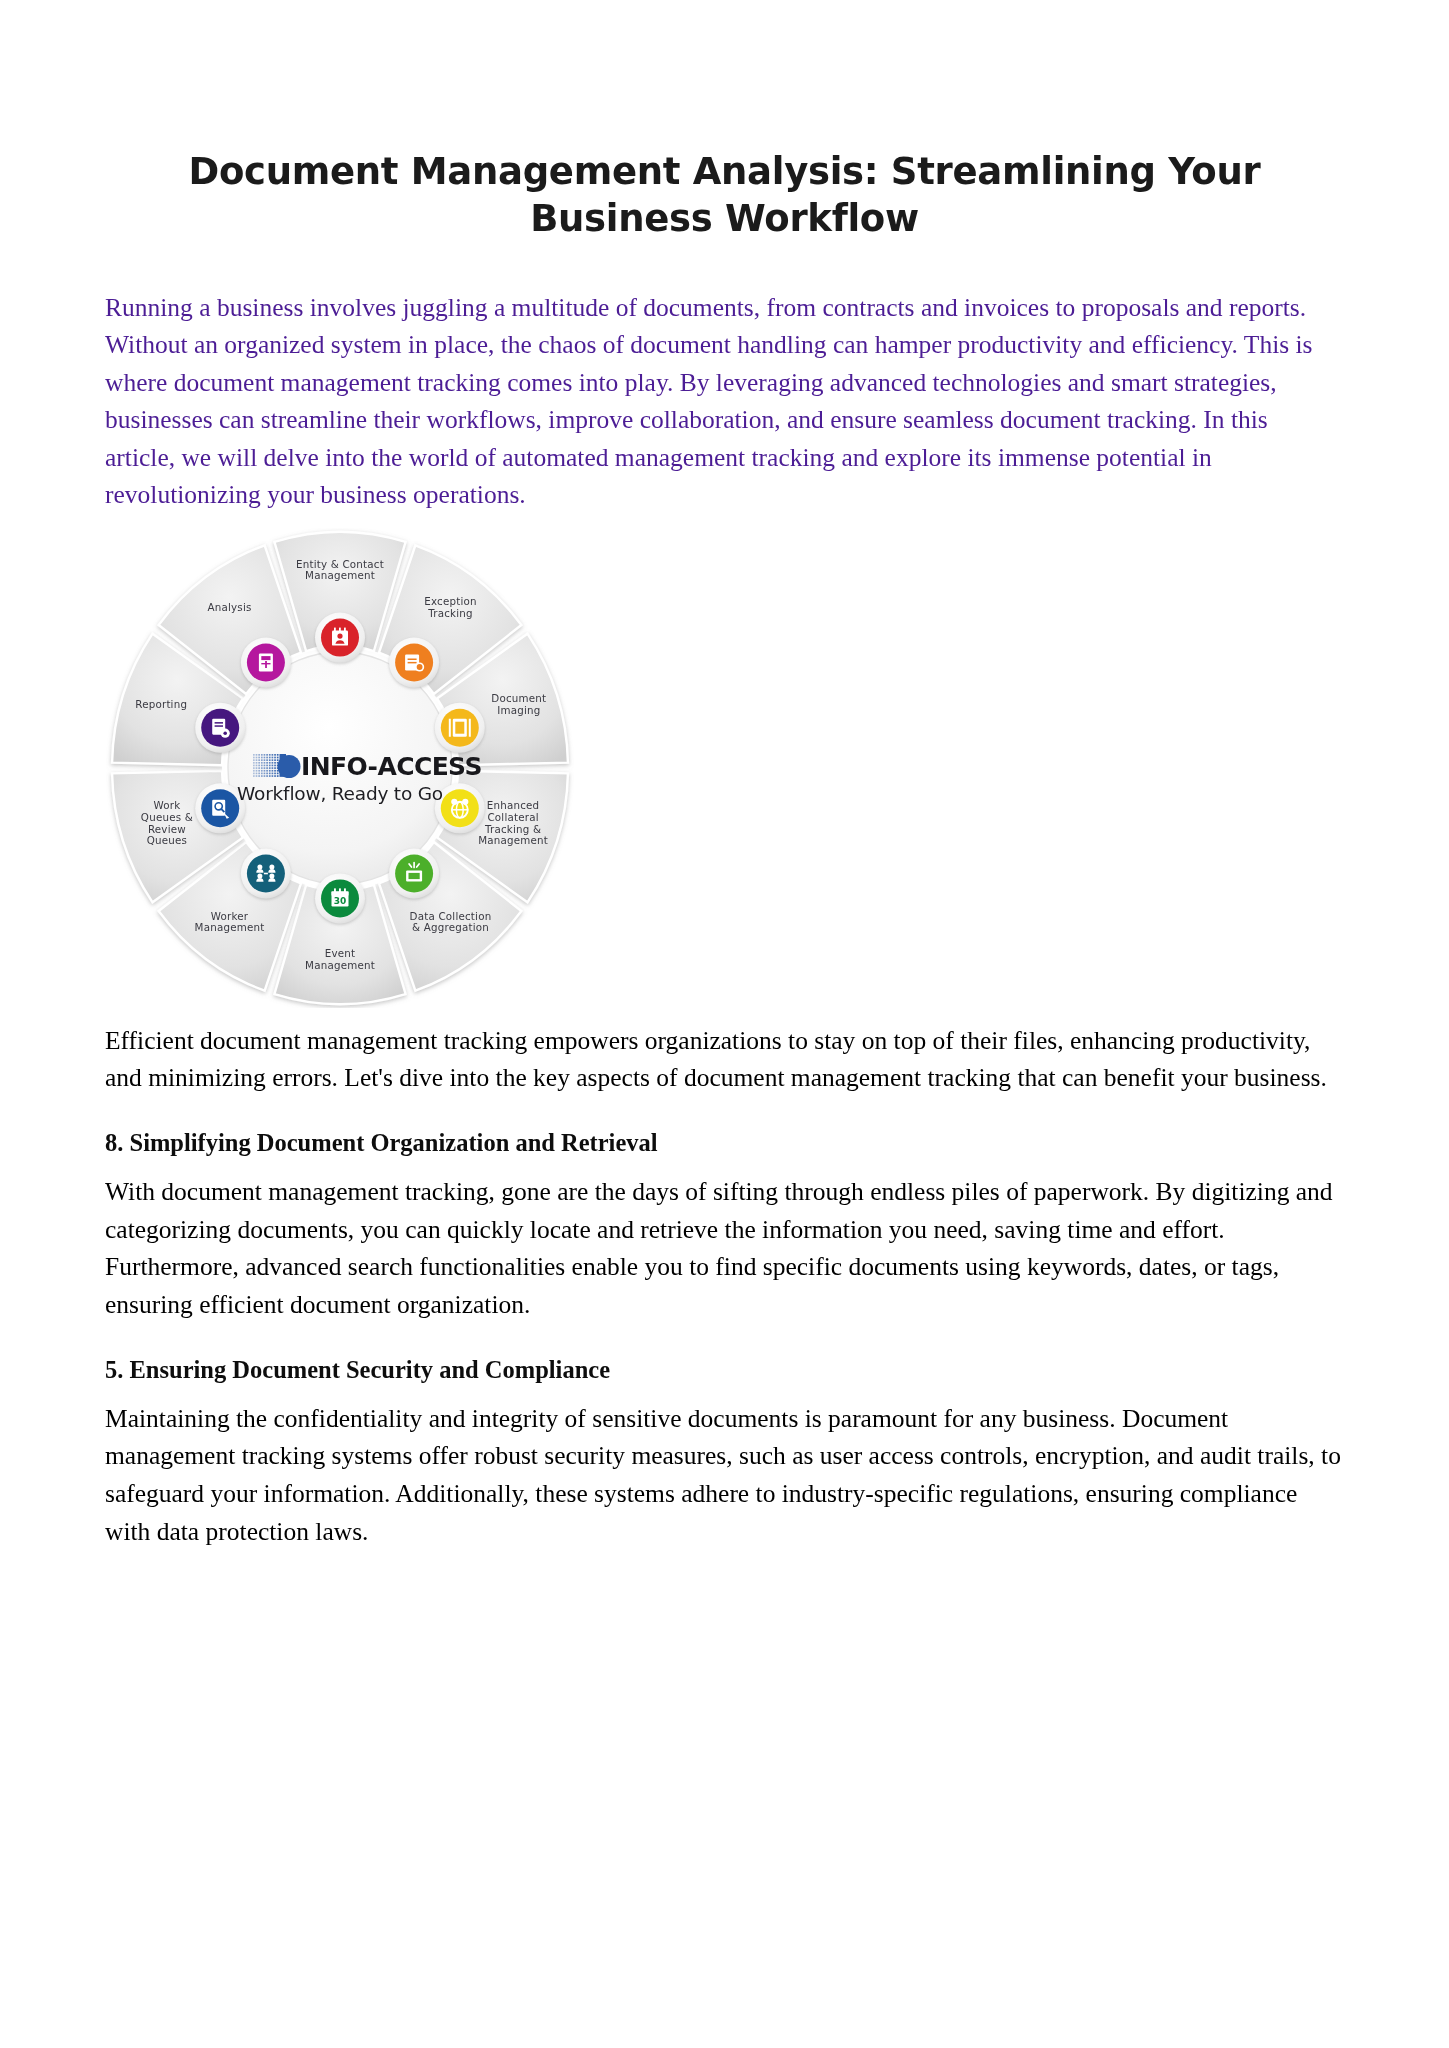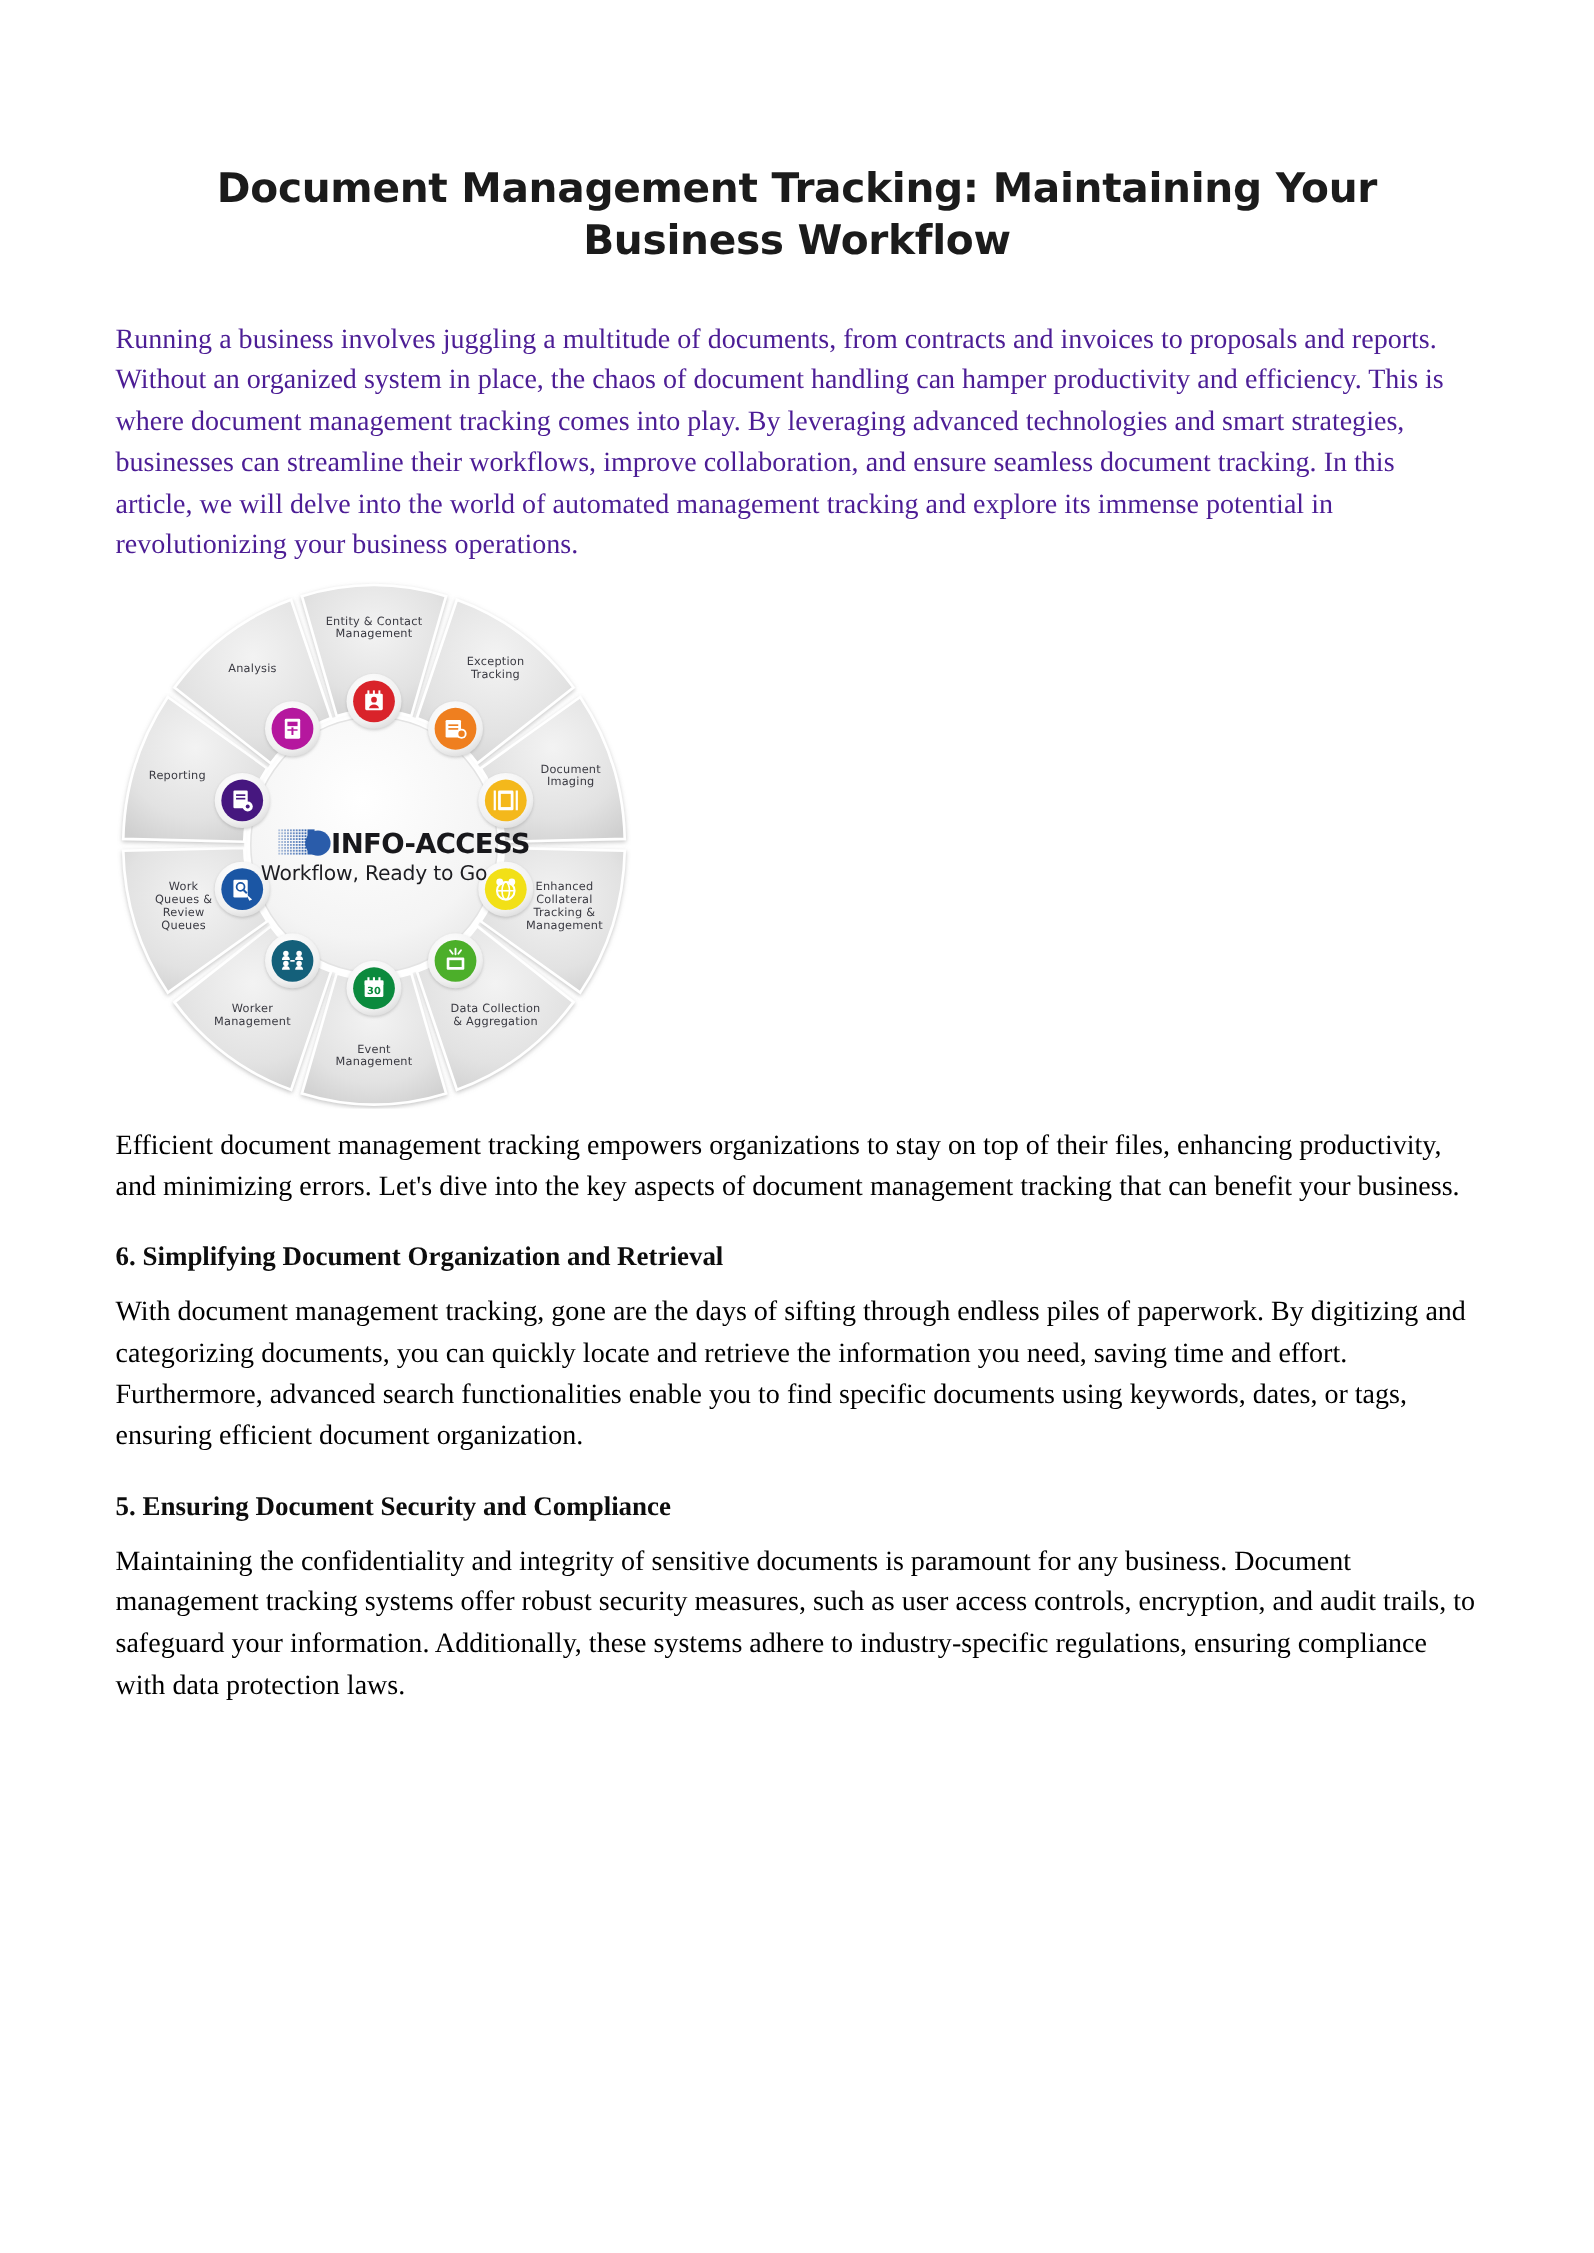--- a/index.html
+++ b/index.html
@@ -102,21 +102,21 @@
     font-size: 25.5px;
     line-height: 1.48;
     color: #000000;
   }
 </style>
 </head>
 <body>
 
 <div class="page">
 
-  <h1 class="doc-title">Document Management Tracking: Maintaining Your Business Workflow</h1>
+  <h1 class="doc-title">Document Management Analysis: Streamlining Your Business Workflow</h1>
 
   <p class="intro">Running a business involves juggling a multitude of documents, from contracts and invoices to proposals and reports. Without an organized system in place, the chaos of document handling can hamper productivity and efficiency. This is where document management tracking comes into play. By leveraging advanced technologies and smart strategies, businesses can streamline their workflows, improve collaboration, and ensure seamless document tracking. In this article, we will delve into the world of automated management tracking and explore its immense potential in revolutionizing your business operations.</p>
 
   <div class="figure-wrap">
     <div class="wheel">
       <svg class="wheel-svg" width="470" height="480" viewBox="0 0 470 480">
         <defs>
           <radialGradient id="segGrad" cx="50%" cy="35%" r="75%">
             <stop offset="0%" stop-color="#f3f3f3"></stop>
             <stop offset="65%" stop-color="#e2e2e2"></stop>
@@ -391,20 +391,20 @@
           <text class="logo-main" x="196" y="247">INFO-ACCESS</text>
           <text class="logo-sub" x="235" y="272" text-anchor="middle">Workflow, Ready to Go</text>
         </g>
       </svg>
     </div>
   </div>
 
   <div>
     <p class="body-par">Efficient document management tracking empowers organizations to stay on top of their files, enhancing productivity, and minimizing errors. Let's dive into the key aspects of document management tracking that can benefit your business.</p>
 
-    <h3 class="sub-heading">6. Simplifying Document Organization and Retrieval</h3>
+    <h3 class="sub-heading">8. Simplifying Document Organization and Retrieval</h3>
     <p class="body-par">With document management tracking, gone are the days of sifting through endless piles of paperwork. By digitizing and categorizing documents, you can quickly locate and retrieve the information you need, saving time and effort. Furthermore, advanced search functionalities enable you to find specific documents using keywords, dates, or tags, ensuring efficient document organization.</p>
 
     <h3 class="sub-heading">5. Ensuring Document Security and Compliance</h3>
     <p class="body-par">Maintaining the confidentiality and integrity of sensitive documents is paramount for any business. Document management tracking systems offer robust security measures, such as user access controls, encryption, and audit trails, to safeguard your information. Additionally, these systems adhere to industry-specific regulations, ensuring compliance with data protection laws.</p>
   </div>
 
 </div>
 
 </body></html>

